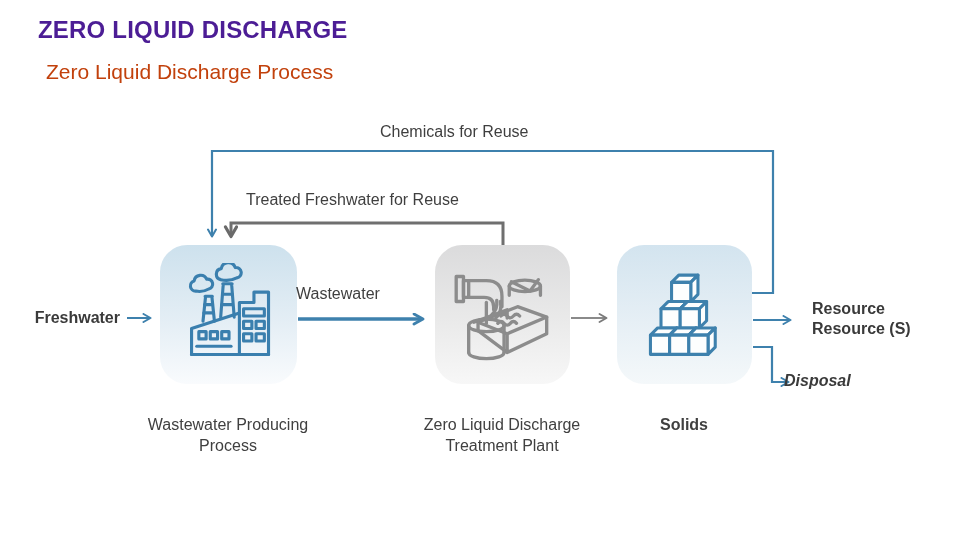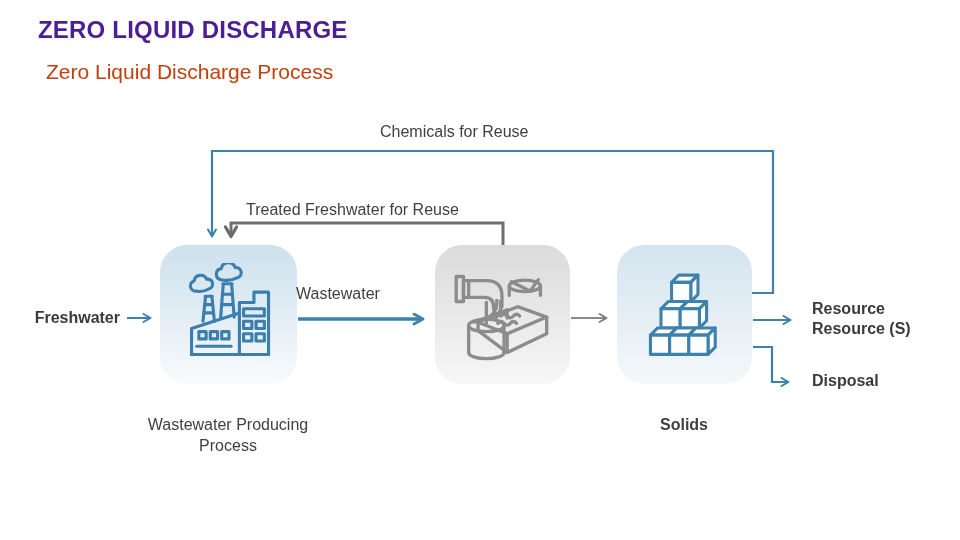--- a/index.html
+++ b/index.html
@@ -161,20 +161,21 @@
           <polygon points="54,71 61.5,63.5 81.5,63.5 74,71"></polygon>
           <polygon points="74,71 81.5,63.5 81.5,83.5 74,91"></polygon>
           <rect x="54" y="71" width="20" height="20"></rect>
         </g>
     </svg>
   </div>
 
   <div class="label bold" style="left:18px; top:309px; width:102px; text-align:right;">Freshwater</div>
   <div class="label center" style="left:296px; top:285px; width:140px;">Wastewater</div>
   <div class="label center" style="left:380px; top:123px; width:220px;">Chemicals for Reuse</div>
-  <div class="label center" style="left:246px; top:191px; width:240px;margin-top:10px;">Treated Freshwater for Reuse</div>
+  <div class="label center" style="left:246px; top:191px; width:240px;">Treated Freshwater for Reuse</div>
   <div class="label bold" style="left:812px; top:299px; width:112px; line-height:20px;">Resource Resource (S)</div>
-  <div class="label bold" style="left:812px; top:372px;">Disposal</div>
+  <div class="label bold" style="left:784px; top:372px;font-style:italic;">Disposal</div>
 
   <div class="caption" style="left:118px; width:220px;">Wastewater Producing Process</div>
+  <div class="caption" style="left:402px; width:200px;">Zero Liquid Discharge Treatment Plant</div>
   <div class="caption" style="left:574px; width:220px;font-weight:bold;">Solids</div>
 
 </div>
 
 </body></html>

